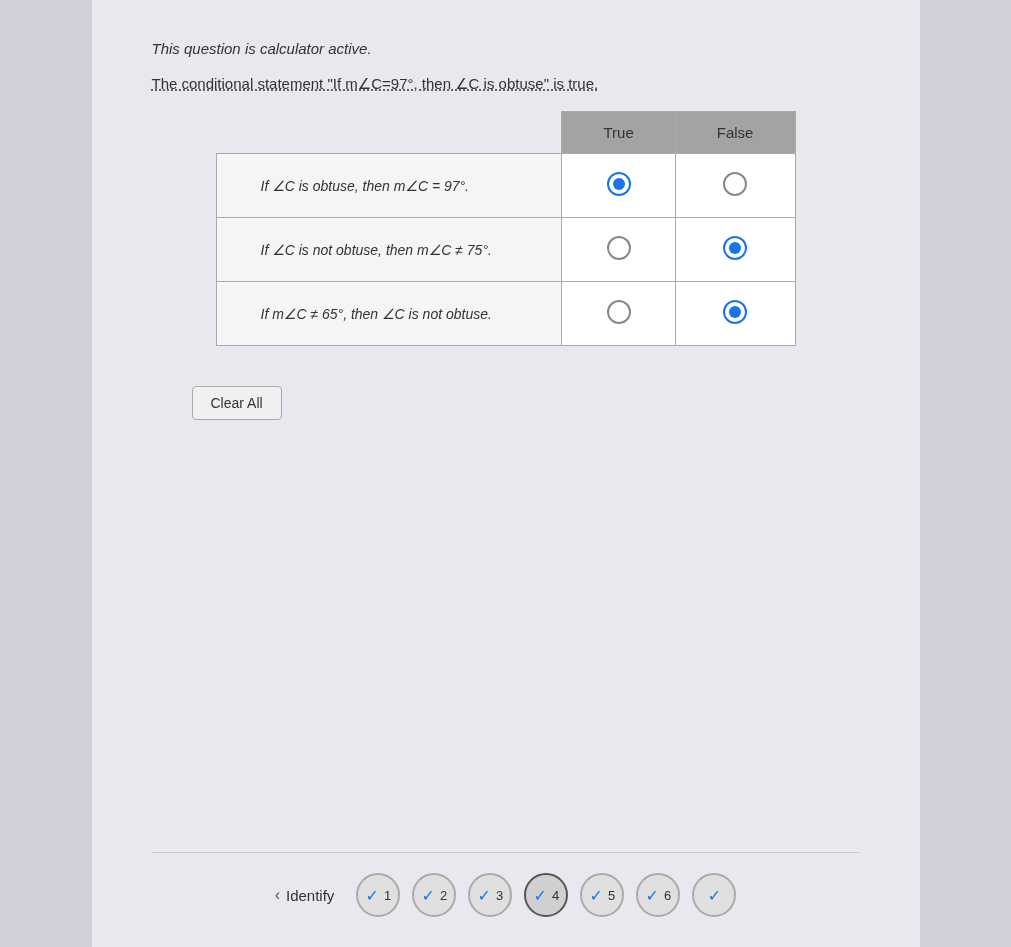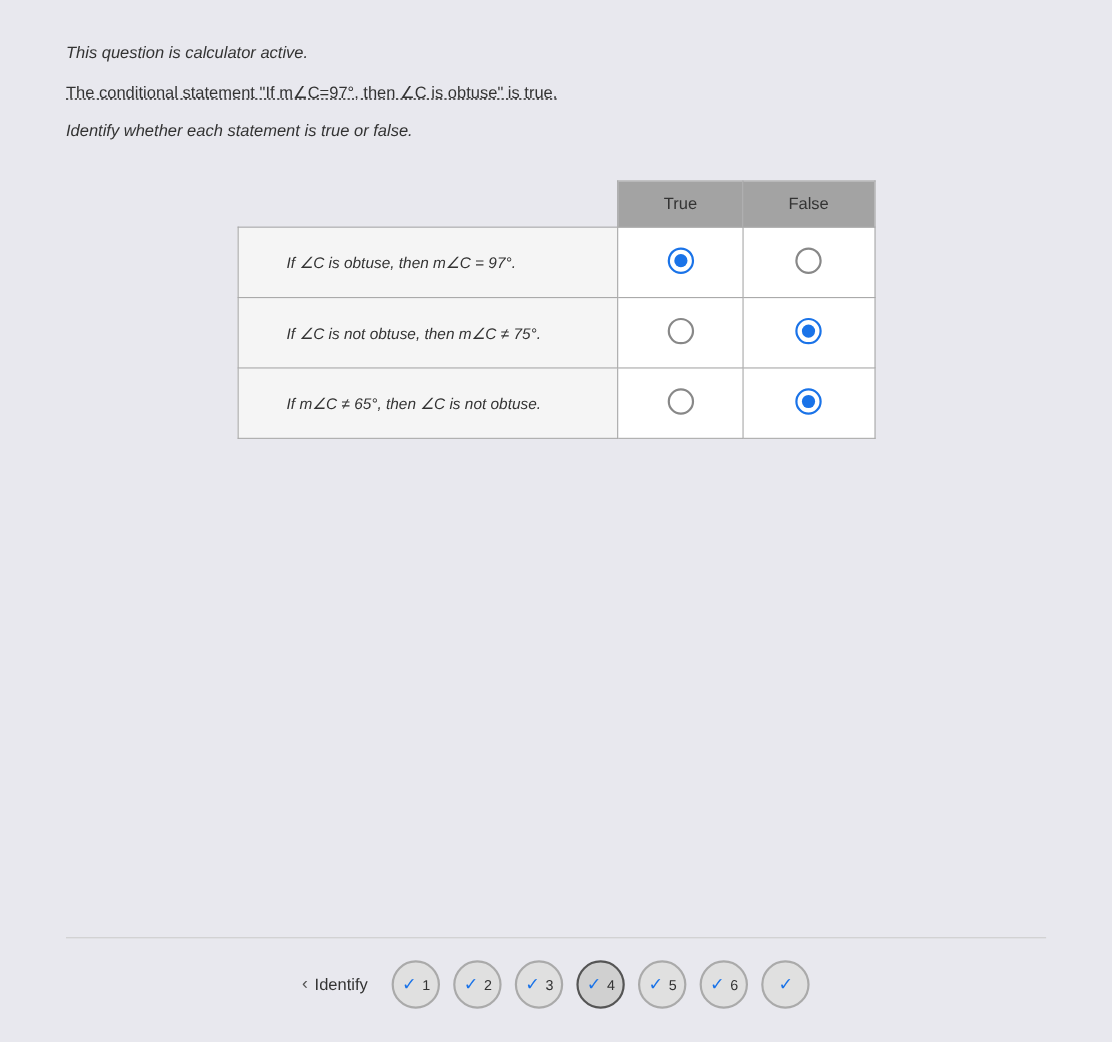--- a/index.html
+++ b/index.html
@@ -9,21 +9,21 @@
       background: #d0d0d8;
       min-height: 947px;
       display: flex;
       flex-direction: column;
       align-items: center;
       justify-content: flex-start;
     }
 
     .page-container {
       background: #e8e8ee;
-      width: 1011px;
+      width: 828px;
       min-height: 947px;
       padding: 40px 60px 30px 60px;
       display: flex;
       flex-direction: column;
     }
 
     .info-line {
       font-size: 15px;
       color: #333;
       margin-bottom: 18px;
@@ -206,21 +206,20 @@
       color: #1a73e8;
       font-size: 16px;
     }
   </style>
 </head>
 <body>
 
 <div class="page-container">
   <p class="info-line">This question is calculator active.</p>
   <p class="conditional-line">The conditional statement "If m∠C=97°, then ∠C is obtuse" is true.</p>
-  <p class="identify-line">Identify whether each statement is true or false.</p>
 
   <div class="table-wrapper">
     <table>
       <thead>
         <tr>
           <th class="statement-header"></th>
           <th>True</th>
           <th>False</th>
         </tr>
       </thead>
@@ -237,20 +236,23 @@
           </tr>
           <tr>
             <td class="statement-cell">If m∠C ≠ 65°, then ∠C is not obtuse.</td>
             <td class="radio-cell"><span class="radio-outer"></span></td>
             <td class="radio-cell"><span class="radio-outer selected"></span></td>
           </tr>
         </tbody>
     </table>
   </div>
 
+  <div style="margin-left:20px;">
+    <button class="clear-all-btn">Clear All</button>
+  </div>
 
   <div class="bottom-nav">
     <div class="prev-link">
       <span class="chevron">‹</span>
       <span>Identify</span>
     </div>
     <div id="pagination-buttons" style="display:flex;align-items:center;gap:12px;">
     <div class="page-btn">
           <span class="check-icon">✓</span>
           <span class="num">1</span>

